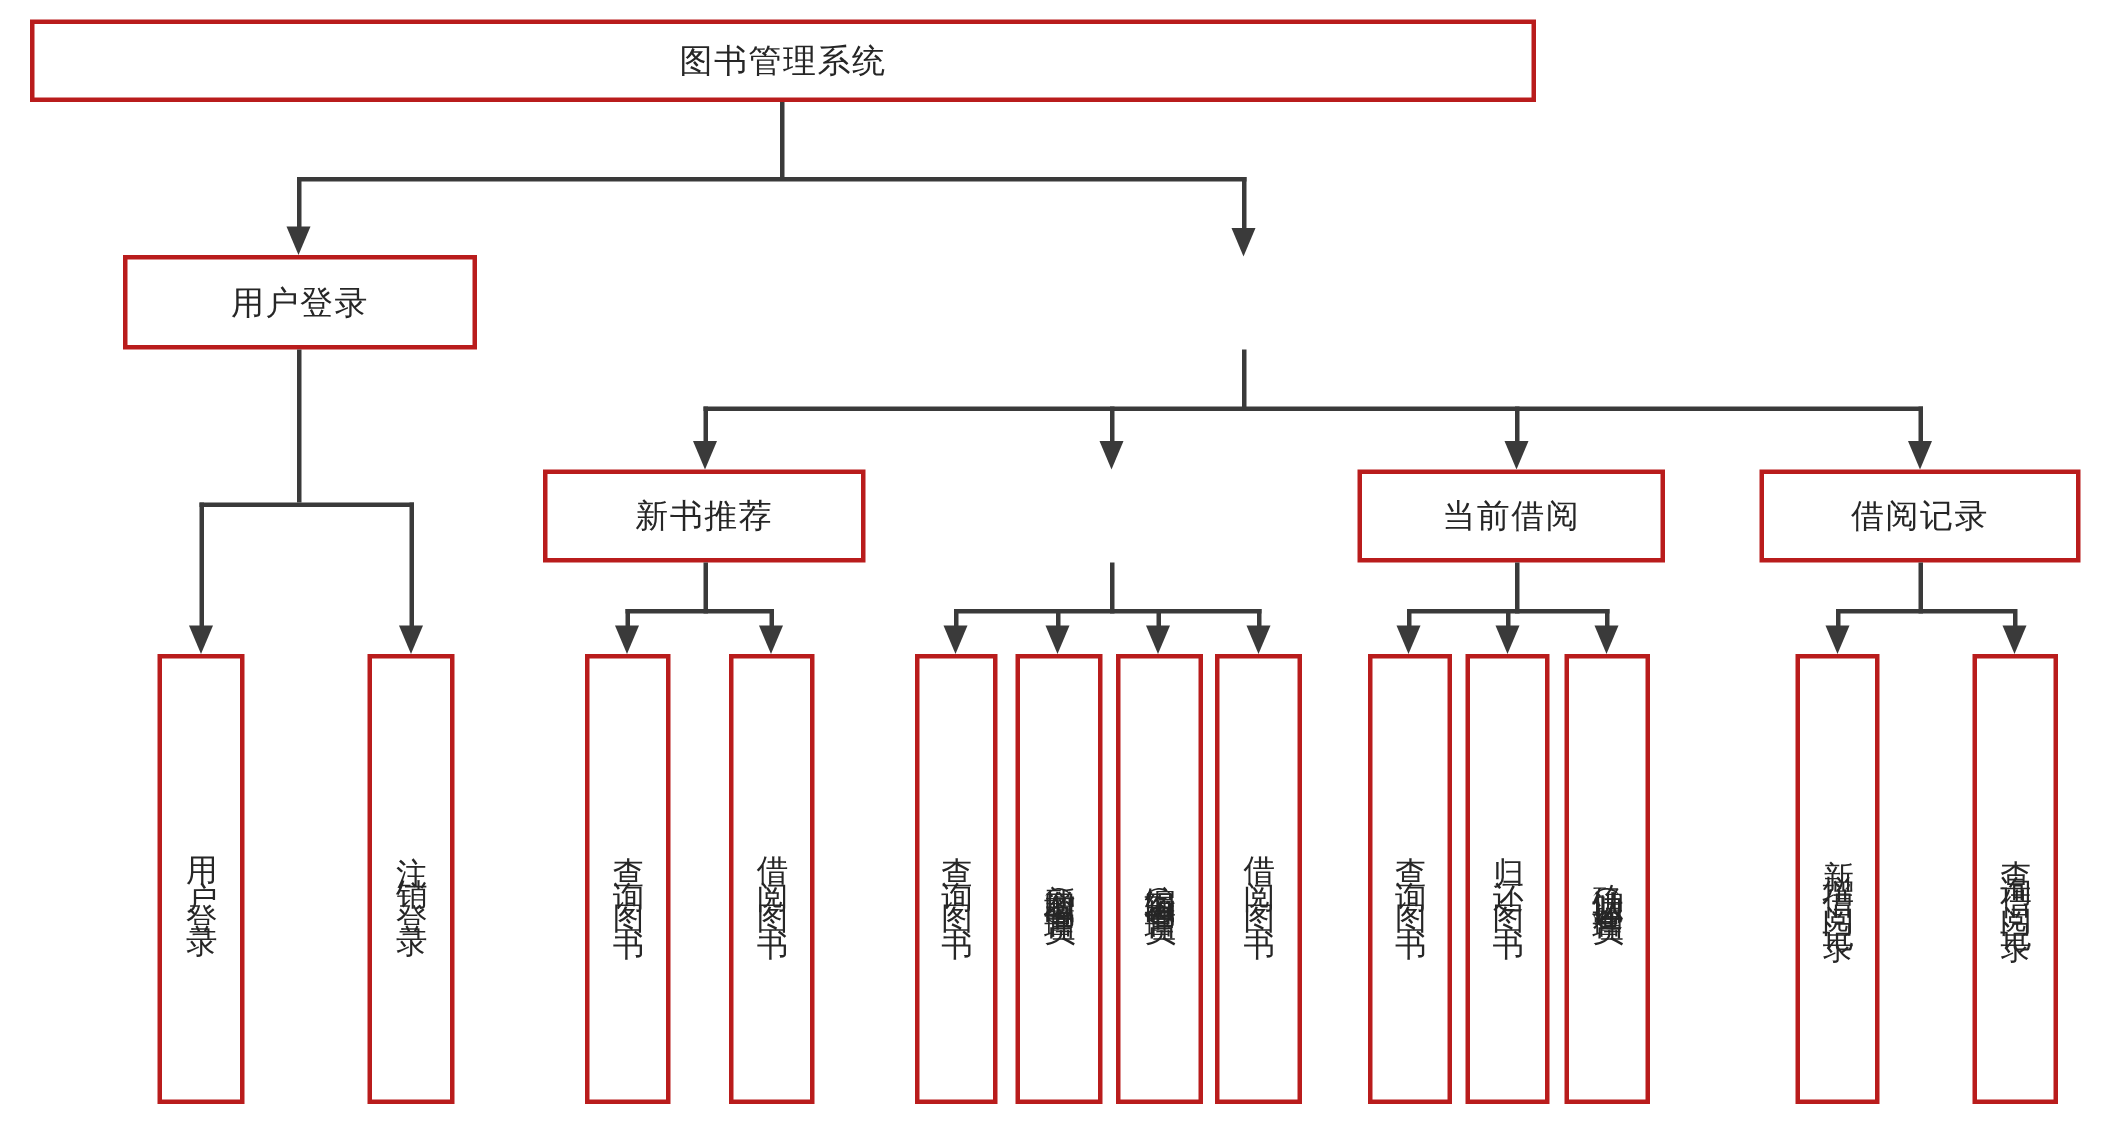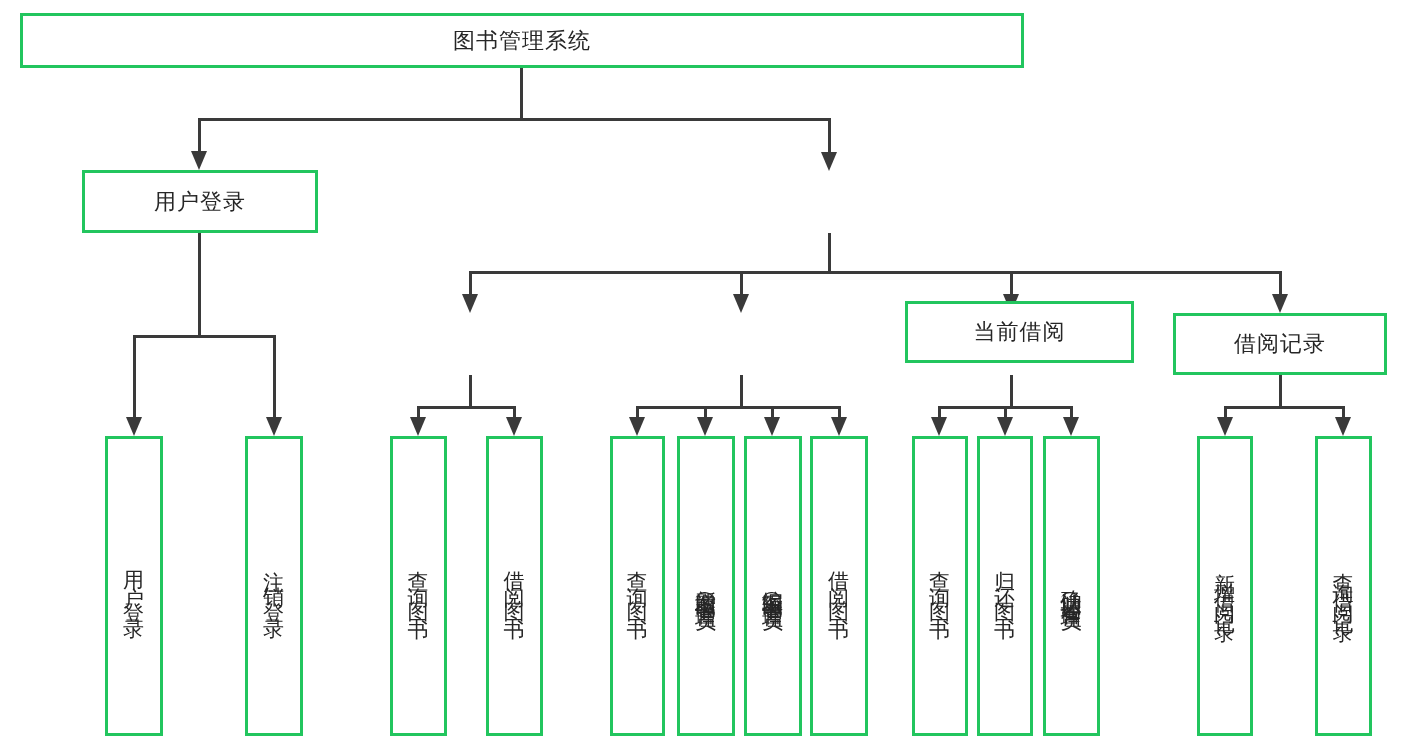--- a/index.html
+++ b/index.html
@@ -9,21 +9,21 @@
   }
   #canvas{
     position:relative;
     width:1405px;height:747px;
     background:#ffffff;
     overflow:hidden;
   }
   .box{
     position:absolute;
     box-sizing:border-box;
-    border:3px solid #22c55e;
+    border:3px solid #b91c1c;
     background:#ffffff;
     display:flex;
     align-items:center;
     justify-content:center;
     color:#262626;
     font-size:22px;
     font-weight:500;
     letter-spacing:1px;
   }
   .vbox{
@@ -90,21 +90,24 @@
   <div class="hline" style="left:469px;top:271px;width:813px;"></div>
   <div class="vline" style="left:469px;top:271px;height:24px;"></div>
   <div class="arrow" style="left:462px;top:294px;"></div>
   <div class="vline" style="left:740px;top:271px;height:24px;"></div>
   <div class="arrow" style="left:733px;top:294px;"></div>
   <div class="vline" style="left:1010px;top:271px;height:24px;"></div>
   <div class="arrow" style="left:1003px;top:294px;"></div>
   <div class="vline" style="left:1279px;top:271px;height:24px;"></div>
   <div class="arrow" style="left:1272px;top:294px;"></div>
 
-  <div class="box" style="left:905px;top:301px;width:229px;height:62px;">
+  <div class="box" style="left:362px;top:313px;width:215px;height:62px;">
+    <span>新书推荐</span>
+  </div>
+  <div class="box" style="left:905px;top:313px;width:205px;height:62px;">
     <span>当前借阅</span>
   </div>
   <div class="box" style="left:1173px;top:313px;width:214px;height:62px;">
     <span>借阅记录</span>
   </div>
 
   <div class="vline" style="left:469px;top:375px;height:34px;"></div>
   <div class="hline" style="left:417px;top:406px;width:99px;"></div>
   <div class="vline" style="left:417px;top:406px;height:12px;"></div>
   <div class="arrow" style="left:410px;top:417px;"></div>

